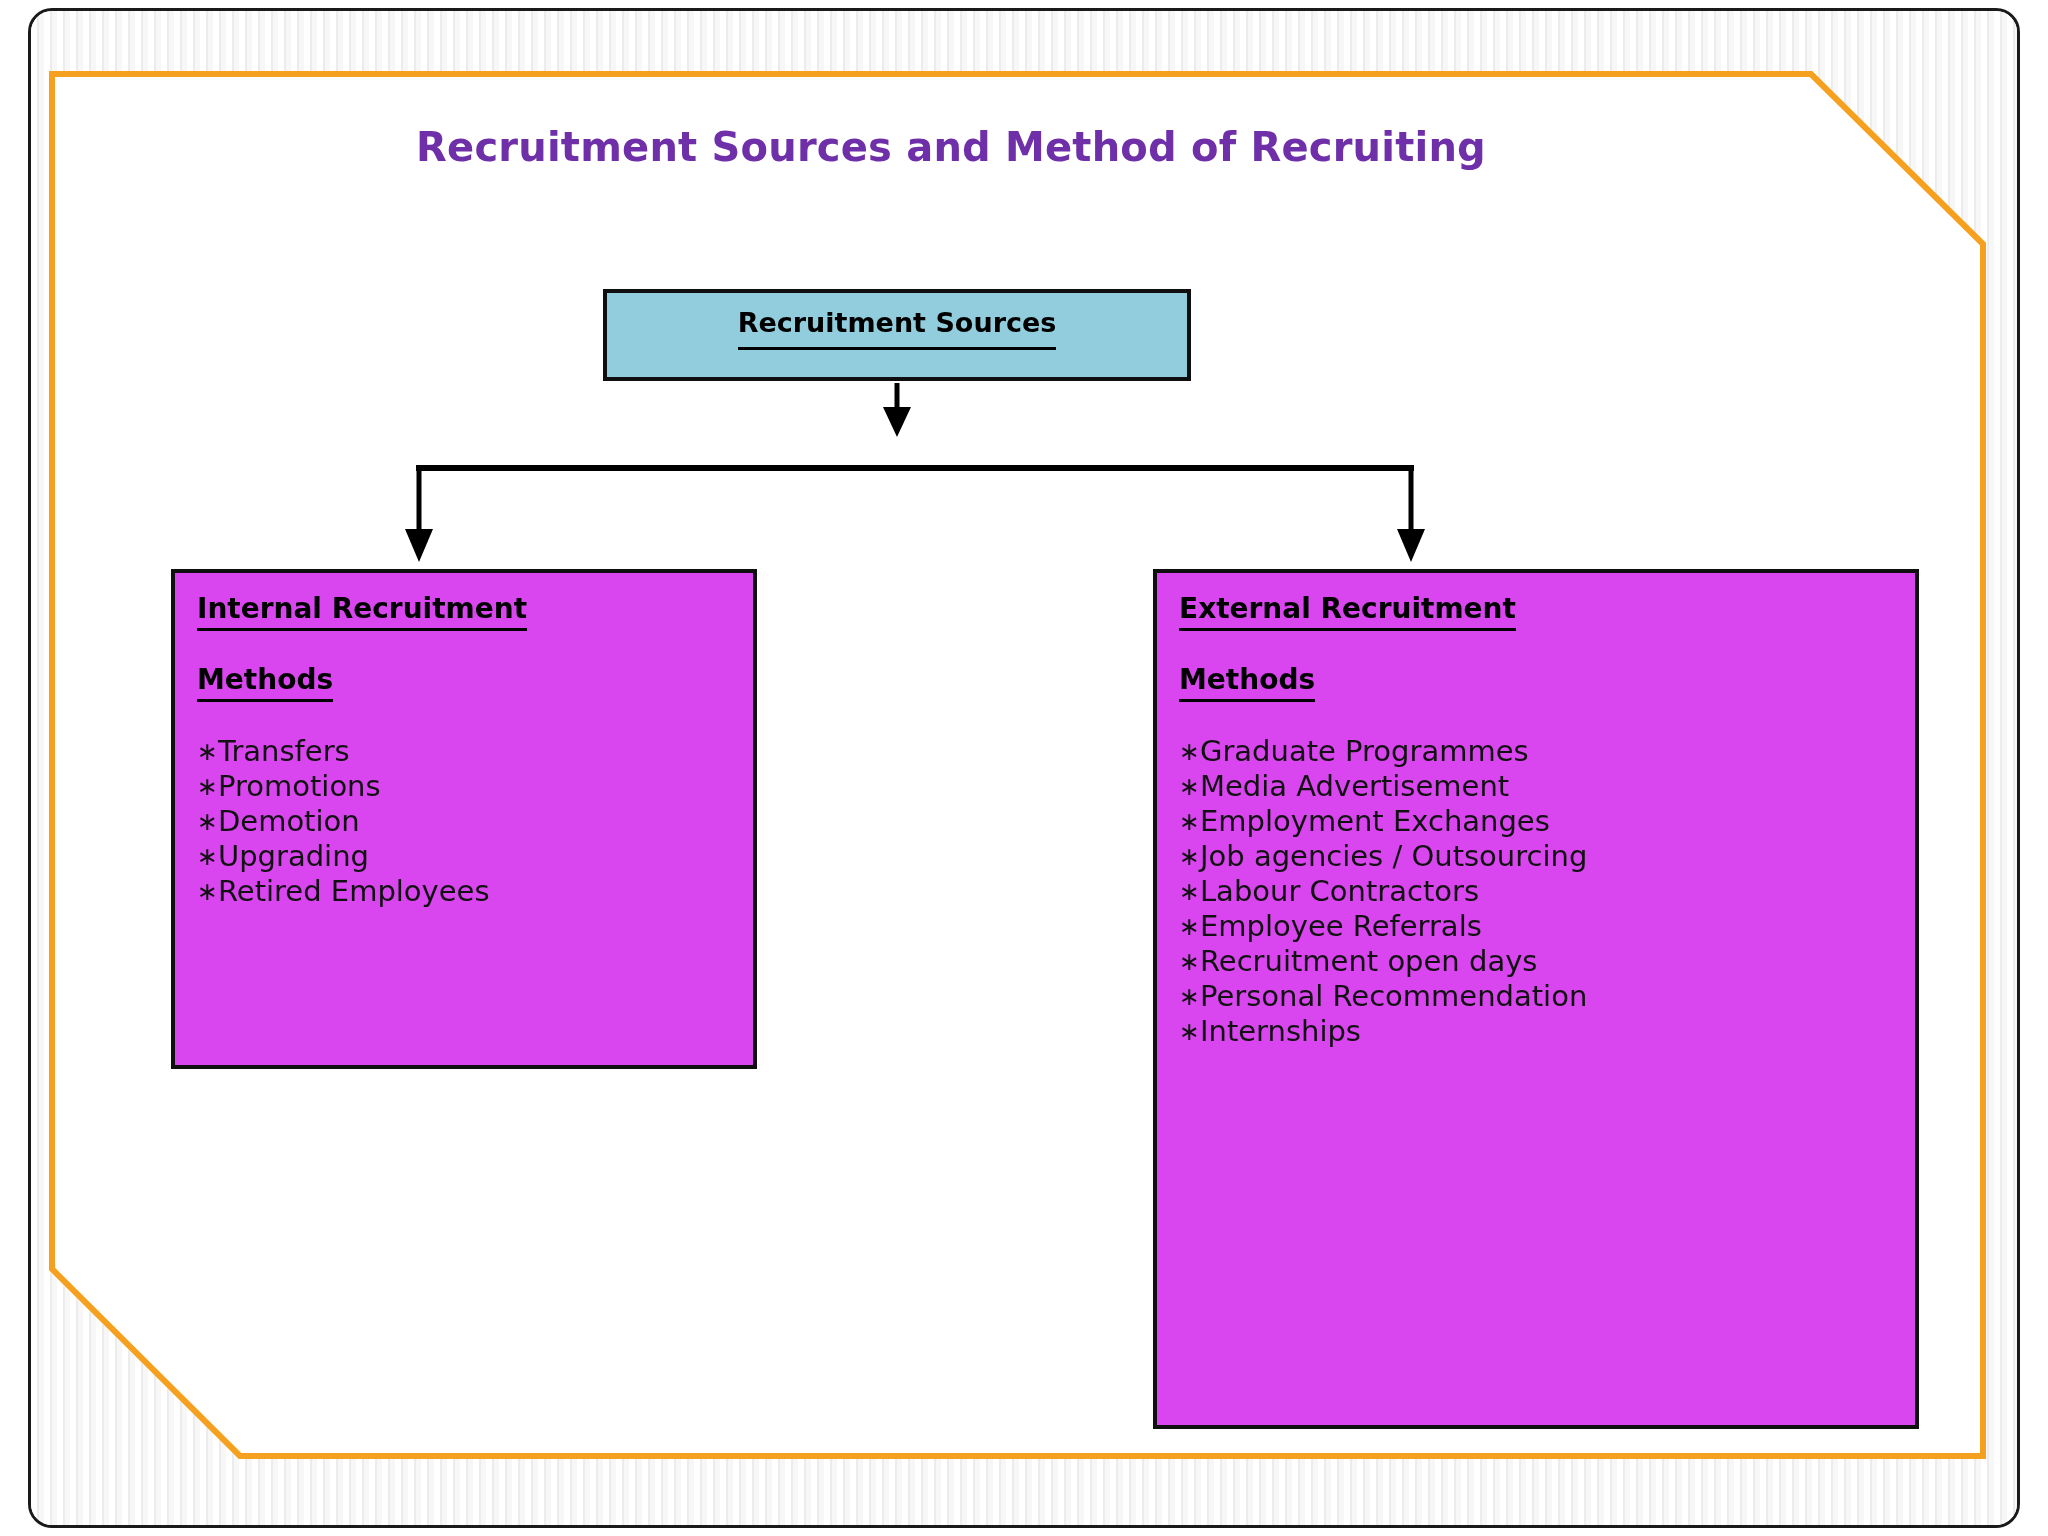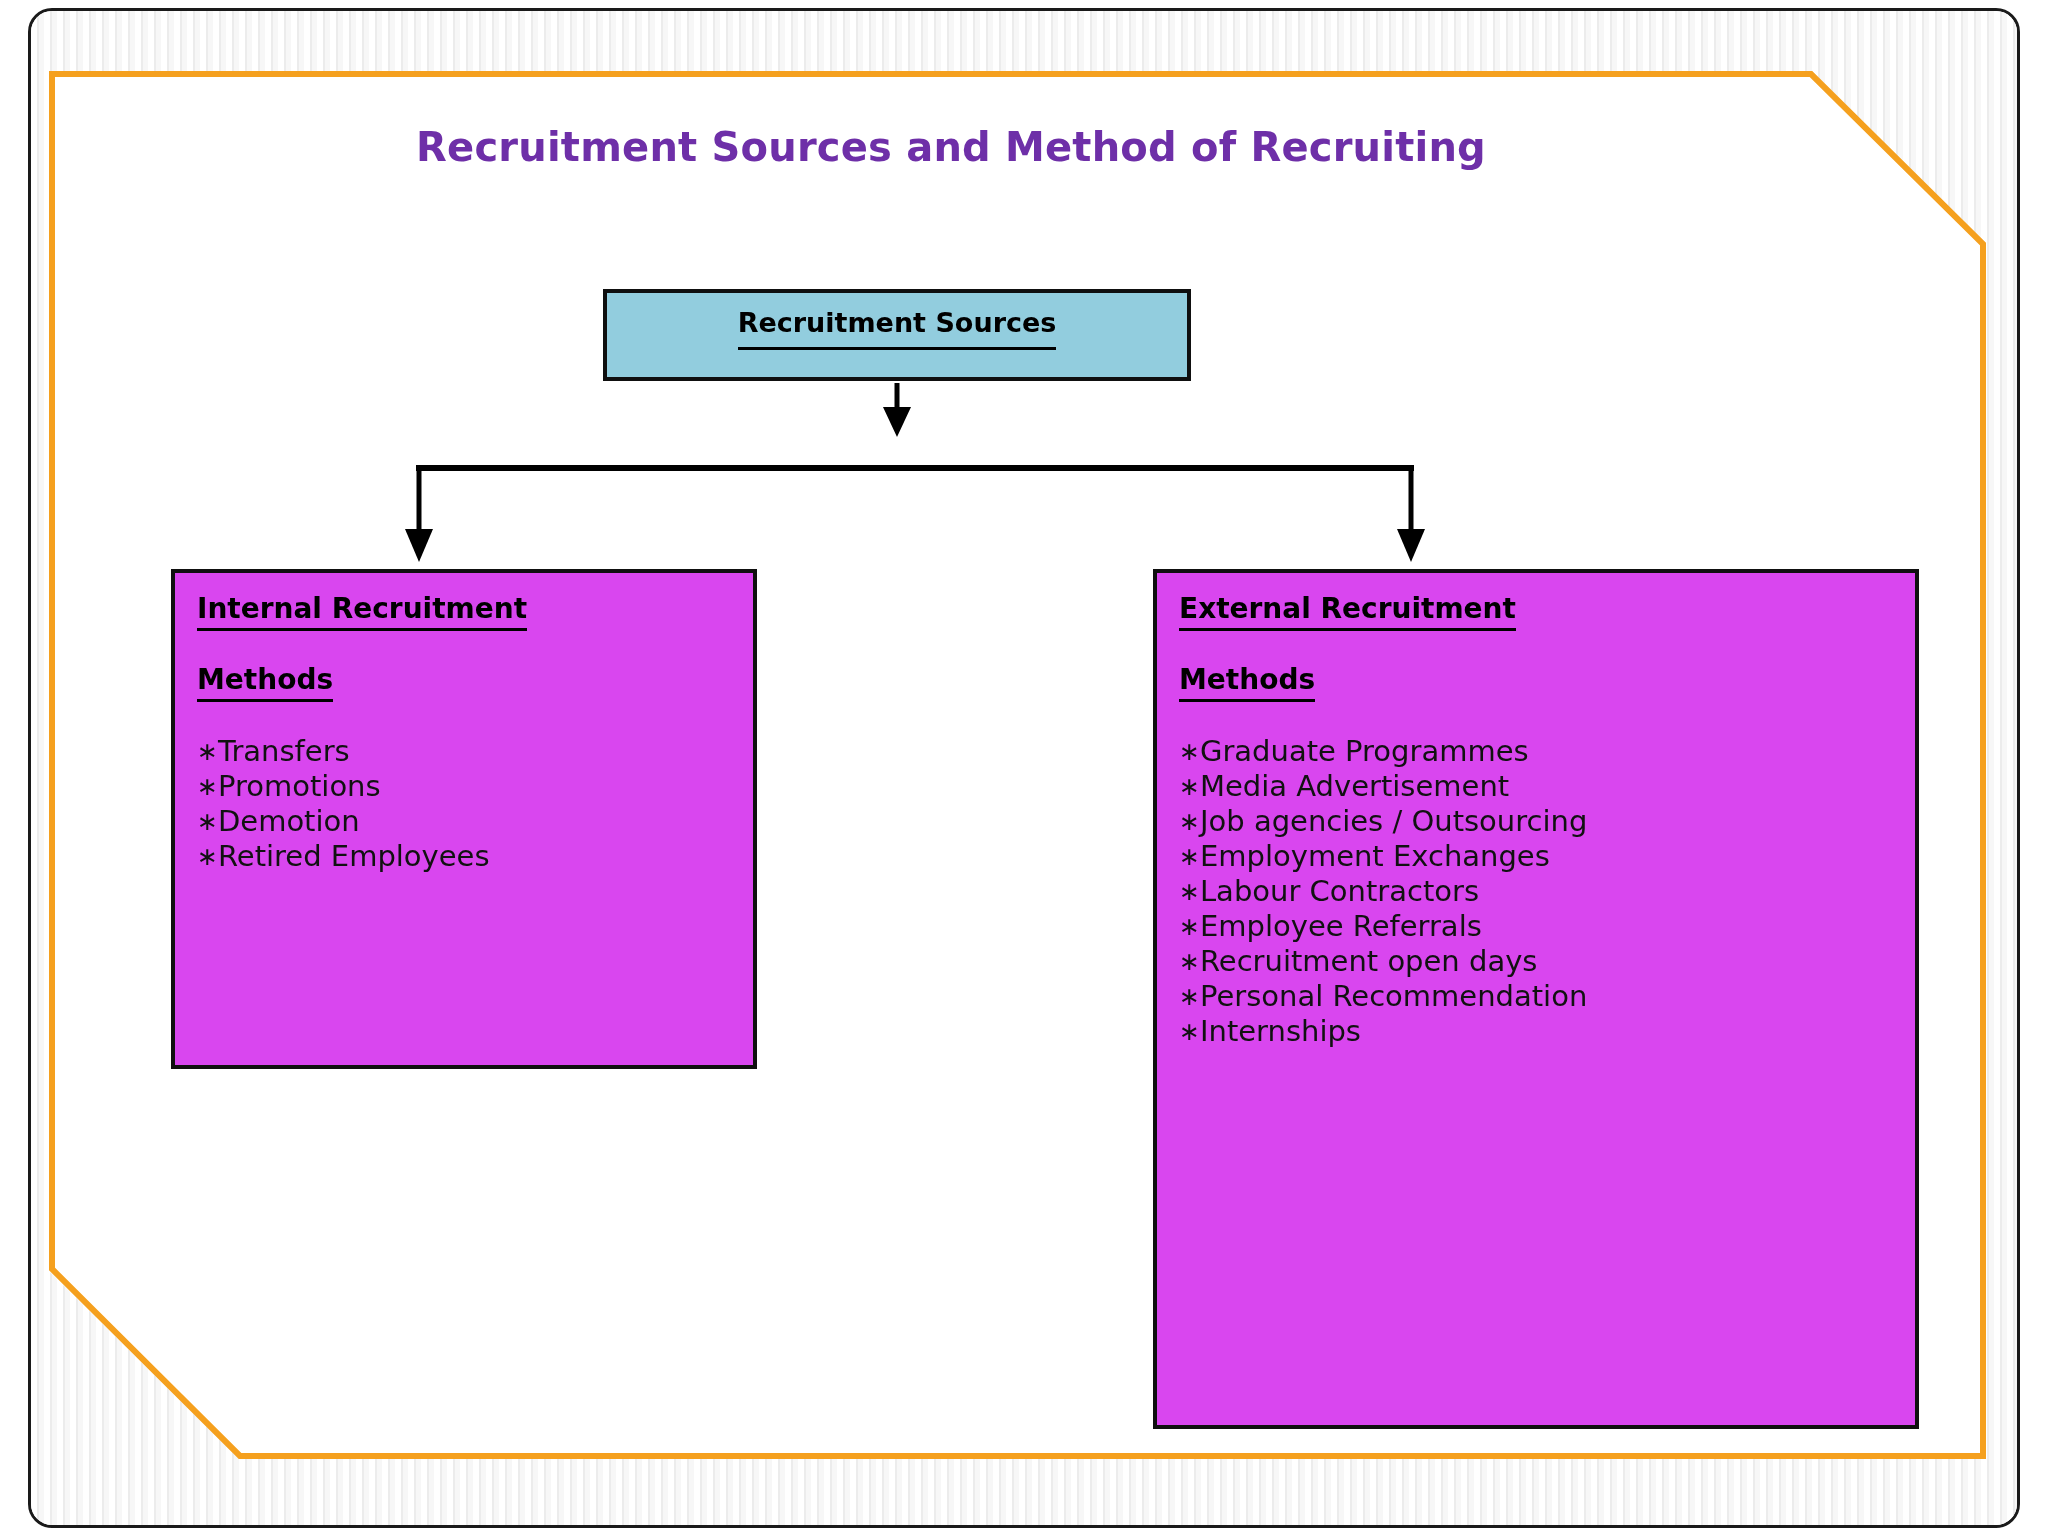--- a/index.html
+++ b/index.html
@@ -219,36 +219,37 @@
       <div class="box-title">
         <span>Internal Recruitment</span>
       </div>
       <div class="box-sub">
         <span>Methods</span>
       </div>
       <ul class="method-list">
         <li><span class="bullet">∗</span><span>Transfers</span></li>
         <li><span class="bullet">∗</span><span>Promotions</span></li>
         <li><span class="bullet">∗</span><span>Demotion</span></li>
+        <li><span class="bullet">∗</span><span>Upgrading</span></li>
         <li><span class="bullet">∗</span><span>Retired Employees</span></li>
       </ul>
     </div>
 
     <div class="node node-green node-external">
       <div class="box-title">
         <span>External Recruitment</span>
       </div>
       <div class="box-sub">
         <span>Methods</span>
       </div>
       <ul class="method-list">
         <li><span class="bullet">∗</span><span>Graduate Programmes</span></li>
         <li><span class="bullet">∗</span><span>Media Advertisement</span></li>
+        <li><span class="bullet">∗</span><span>Employment Exchanges</span></li>
         <li><span class="bullet">∗</span><span>Job agencies / Outsourcing</span></li>
-        <li><span class="bullet">∗</span><span>Employment Exchanges</span></li>
         <li><span class="bullet">∗</span><span>Labour Contractors</span></li>
         <li><span class="bullet">∗</span><span>Employee Referrals</span></li>
         <li><span class="bullet">∗</span><span>Recruitment open days</span></li>
         <li><span class="bullet">∗</span><span>Personal Recommendation</span></li>
         <li><span class="bullet">∗</span><span>Internships</span></li>
       </ul>
     </div>
 
   </div>
 </div>

